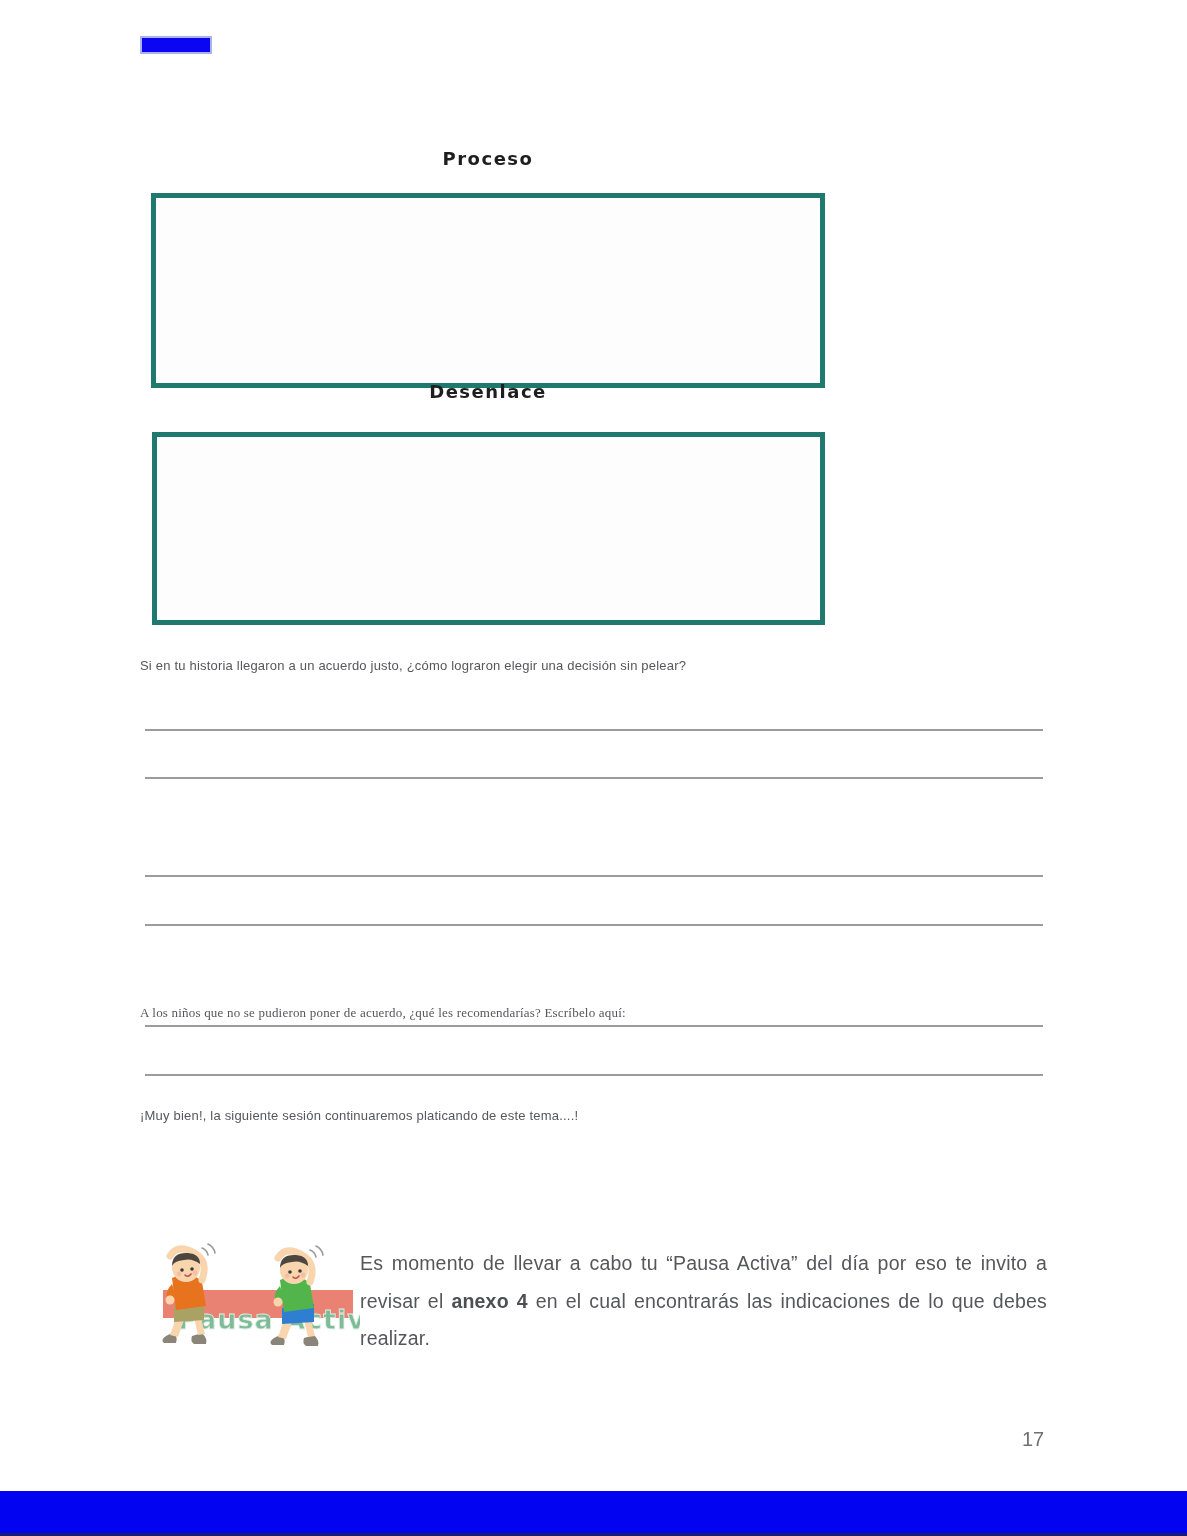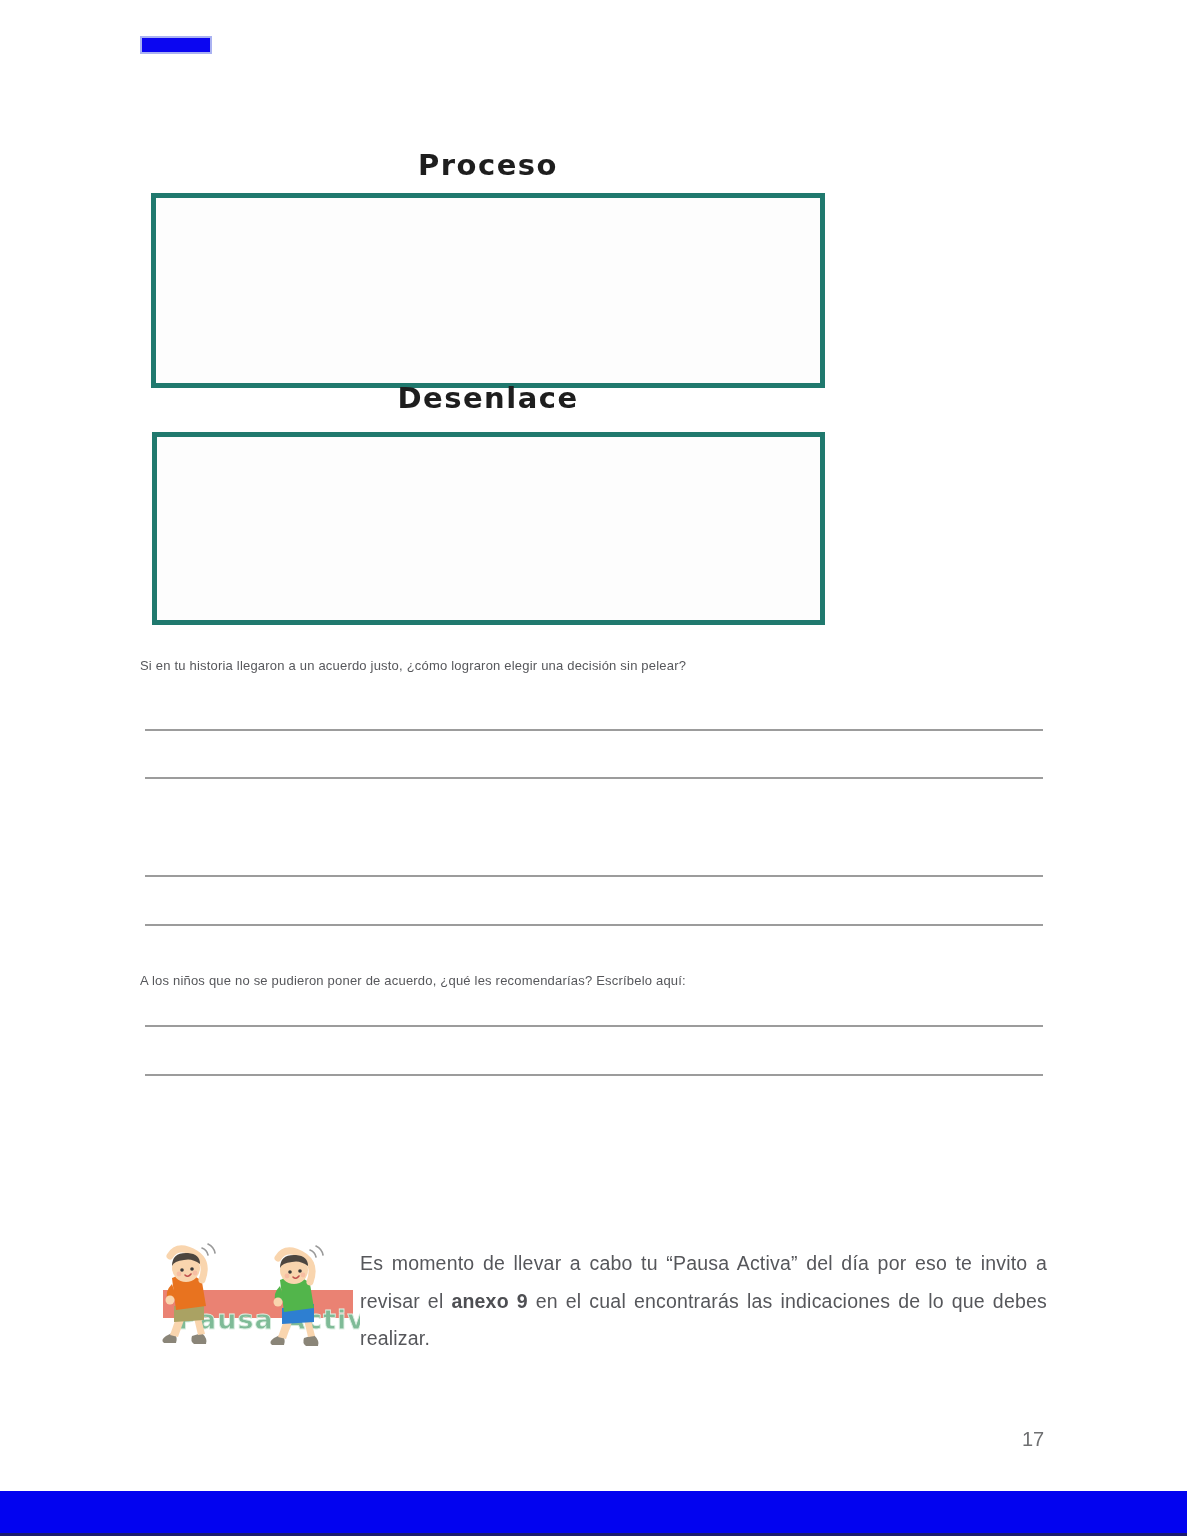--- a/index.html
+++ b/index.html
@@ -18,21 +18,21 @@
     background: #0b06f1;
     box-shadow: 0 0 0 2px #aab2f2;
   }
   .story-heading {
     position: absolute;
     left: 151px;
     width: 674px;
     text-align: center;
     font-family: "DejaVu Sans", sans-serif;
     font-weight: bold;
-    font-size: 29px;
+    font-size: 18px;
     letter-spacing: 1.5px;
     color: #1e1e1e;
   }
   .heading-proceso { top: 148px; }
   .heading-desenlace { top: 381px; }
   .story-box {
     position: absolute;
     box-sizing: border-box;
     border: 5px solid #20796e;
     background: #fdfdfd;
@@ -43,21 +43,21 @@
   .question-text {
     position: absolute;
     left: 140px;
     width: 915px;
     font-size: 13px;
     letter-spacing: 0.2px;
     color: #56575b;
   }
   .q1 { top: 658px; }
   .q2 { top: 806px; }
-  .q3 { top: 973px; }
+  .q3 { top: 1005px; font-family: Liberation Serif, serif; }
   .closing { top: 1108px; }
 
   .answer-line {
     position: absolute;
     left: 145px;
     width: 898px;
     height: 0;
     border-top: 2px solid #9c9c9c;
   }
   .l1a { top: 729px; }
@@ -127,20 +127,21 @@
   <div class="answer-line l1a"></div>
   <div class="answer-line l1b"></div>
 
   <div class="answer-line l2a"></div>
   <div class="answer-line l2b"></div>
 
   <div class="question-text q3">A los niños que no se pudieron poner de acuerdo, ¿qué les recomendarías? Escríbelo aquí:</div>
   <div class="answer-line l3a"></div>
   <div class="answer-line l3b"></div>
 
+  <div class="question-text closing">¡Muy bien!, la siguiente sesión continuaremos platicando de este tema....!</div>
 
   <div class="pausa-figure">
     <svg width="214" height="112" viewBox="0 0 214 112" xmlns="http://www.w3.org/2000/svg">
 
       <g>
         <rect x="17" y="50" width="190" height="28" fill="#ea8273"></rect>
       </g>
 
       <text x="32" y="89" class="pausa-banner-text">Pausa Activa</text>
 
@@ -181,19 +182,19 @@
         <circle cx="154" cy="31" r="1.8" fill="#3a3a3a"></circle>
         <path d="M147 37 Q150 40 153 36" fill="none" stroke="#c0504d" stroke-width="1.6" stroke-linecap="round"></path>
         <circle cx="141" cy="36" r="2.4" fill="#f6b8a0" opacity="0.8"></circle>
         <circle cx="157" cy="35" r="2.4" fill="#f6b8a0" opacity="0.8"></circle>
         <path d="M164 10 Q169 12 170 17" fill="none" stroke="#9a9a9a" stroke-width="1.6" stroke-linecap="round"></path>
         <path d="M170 6 Q176 9 177 15" fill="none" stroke="#9a9a9a" stroke-width="1.6" stroke-linecap="round"></path>
       </g>
     </svg>
   </div>
 
-  <div class="pausa-paragraph"><span>Es momento de llevar a cabo tu “Pausa Activa” del día por eso te invito a revisar  el </span><b>anexo 9</b><span> en el cual encontrarás las indicaciones de lo que debes realizar.</span></div>
+  <div class="pausa-paragraph"><span>Es momento de llevar a cabo tu “Pausa Activa” del día por eso te invito a revisar  el </span><b>anexo 4</b><span> en el cual encontrarás las indicaciones de lo que debes realizar.</span></div>
 
   <div class="page-number">17</div>
 
   <div class="footer-bar"></div>
 
 </div>
 
 </body></html>

